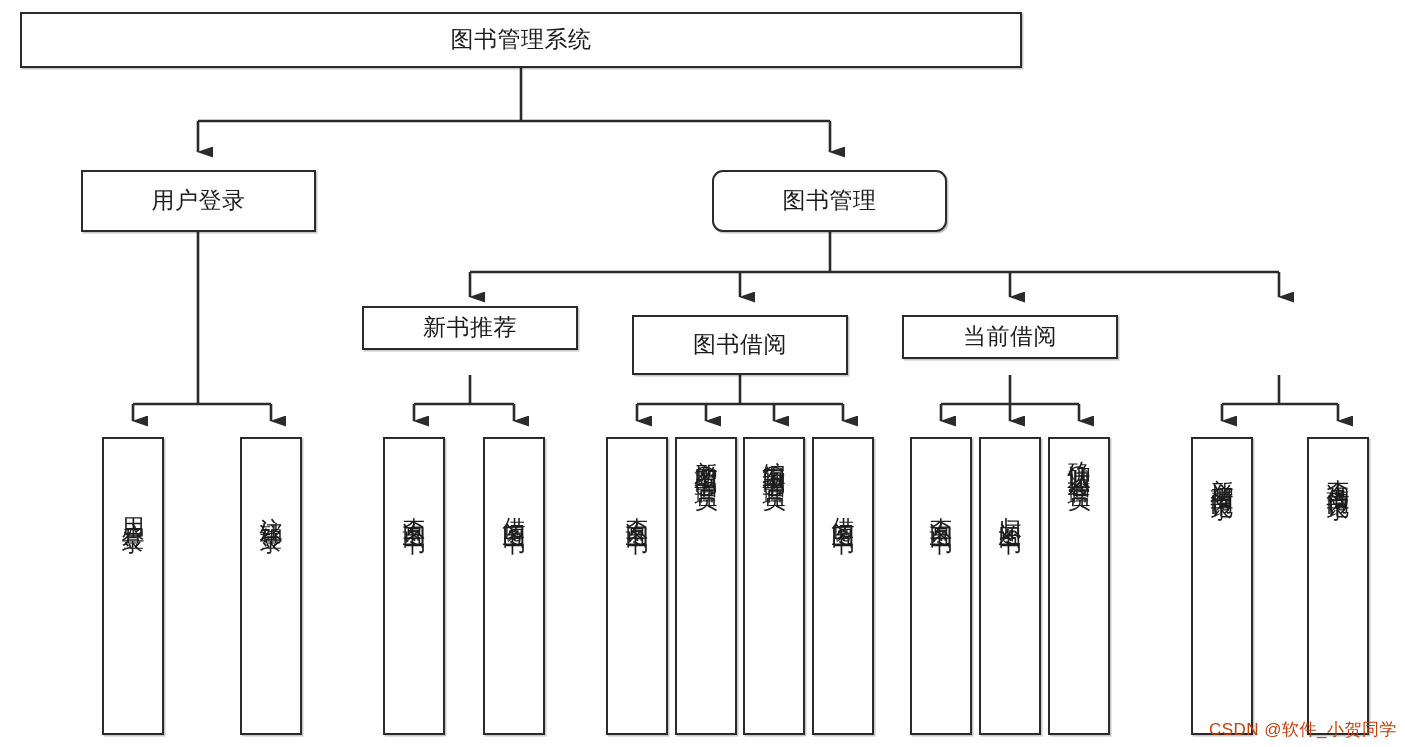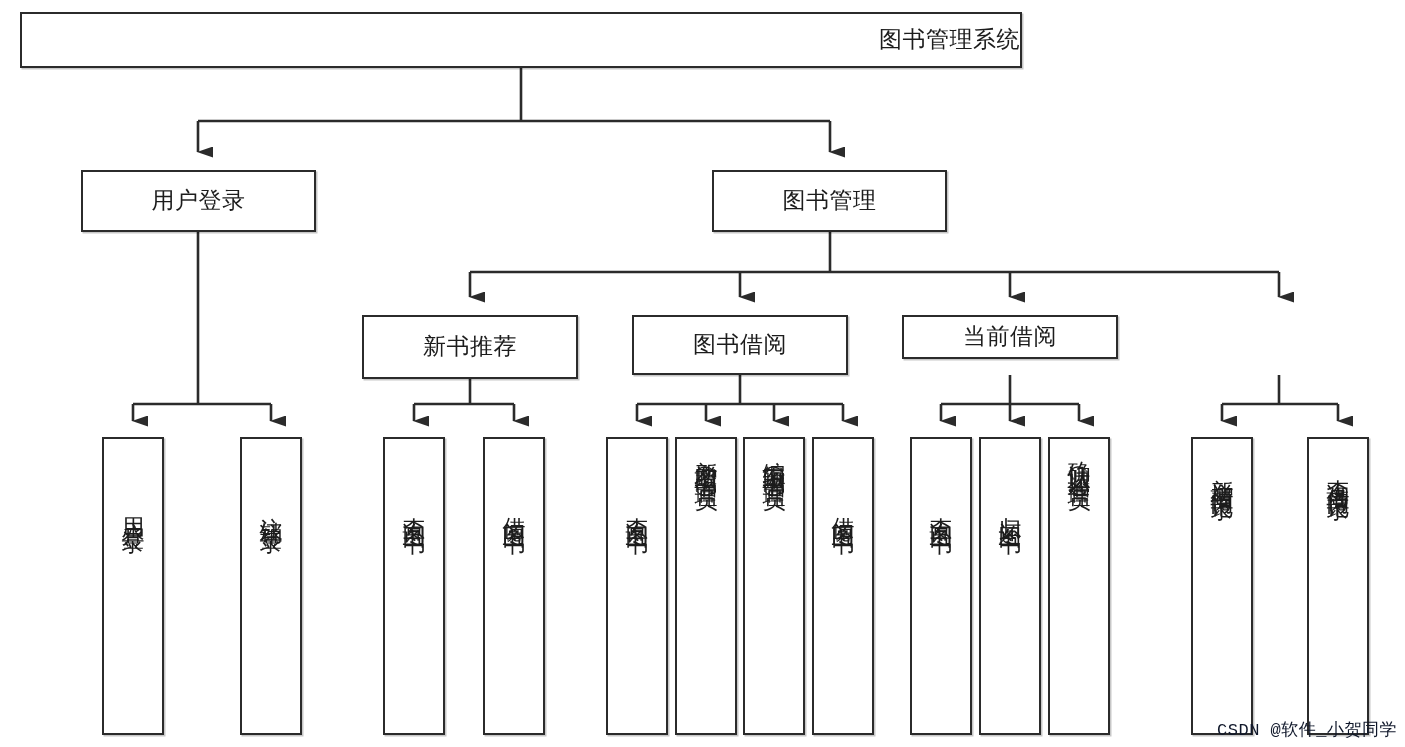--- a/index.html
+++ b/index.html
@@ -58,24 +58,24 @@
     margin: 0 auto;
   }
   .node.vert.tall .lbl {
     letter-spacing: 4px;
   }
   .watermark {
     position: absolute;
     right: 8px;
     bottom: 6px;
     font-size: 17px;
-    color: #0f172a;
+    color: #c2410c;
     letter-spacing: 0.5px;
     white-space: nowrap;
-    font-family: Liberation Mono, monospace;
+    font-family: Liberation Sans, sans-serif;
   }
 </style>
 </head>
 <body>
 
 <div id="canvas">
 
   <svg id="wires" viewBox="0 0 1405 747">
     <defs>
       <marker id="arrow" markerWidth="11" markerHeight="16" refX="5.5" refY="15" orient="auto" markerUnits="userSpaceOnUse">
@@ -119,32 +119,32 @@
       <path d="M1010,404 L1010,421" marker-end="url(#arrow)"></path>
       <path d="M1079,404 L1079,421" marker-end="url(#arrow)"></path>
 
       <path d="M1279,375 L1279,404"></path>
       <path d="M1222,404 L1338,404"></path>
       <path d="M1222,404 L1222,421" marker-end="url(#arrow)"></path>
       <path d="M1338,404 L1338,421" marker-end="url(#arrow)"></path>
     </g>
   </svg>
 
-  <div class="node root horiz" style="left:20px; top:12px; width:1002px; height:56px;justify-content:flex-end;">
+  <div class="node root horiz" style="left:20px; top:12px; width:1002px; height:56px;">
     <span class="lbl">图书管理系统</span>
   </div>
 
   <div class="node horiz" style="left:81px; top:170px; width:235px; height:62px;">
     <span class="lbl">用户登录</span>
   </div>
-  <div class="node horiz" style="left:712px; top:170px; width:235px; height:62px;">
+  <div class="node horiz" style="left:712px; top:170px; width:235px; height:62px;border-radius:11px;">
     <span class="lbl">图书管理</span>
   </div>
 
-  <div class="node horiz" style="left:362px; top:315px; width:216px; height:64px;">
+  <div class="node horiz" style="left:362px; top:306px; width:216px; height:44px;">
     <span class="lbl">新书推荐</span>
   </div>
   <div class="node horiz" style="left:632px; top:315px; width:216px; height:60px;">
     <span class="lbl">图书借阅</span>
   </div>
   <div class="node horiz" style="left:902px; top:315px; width:216px; height:44px;">
     <span class="lbl">当前借阅</span>
   </div>
 
   <div class="node vert" style="left:102px; top:437px; width:62px; height:298px; padding-top:60px;">

